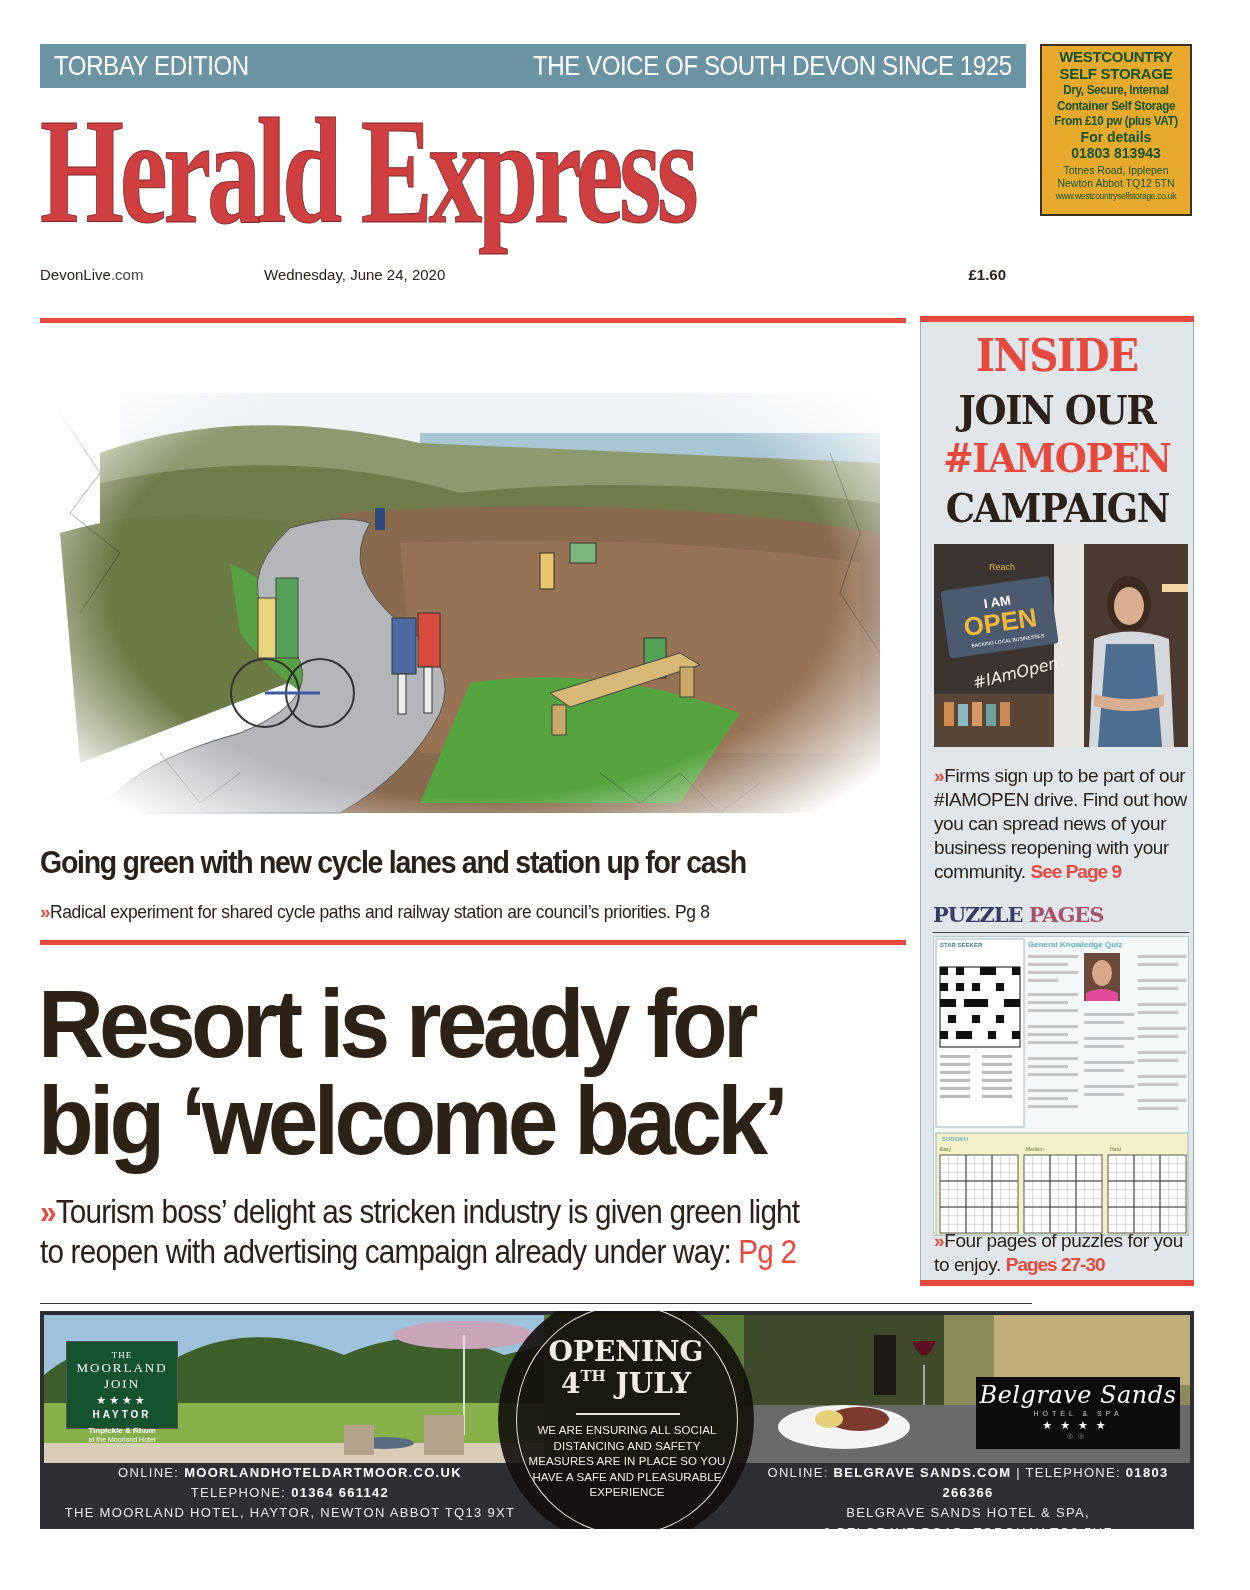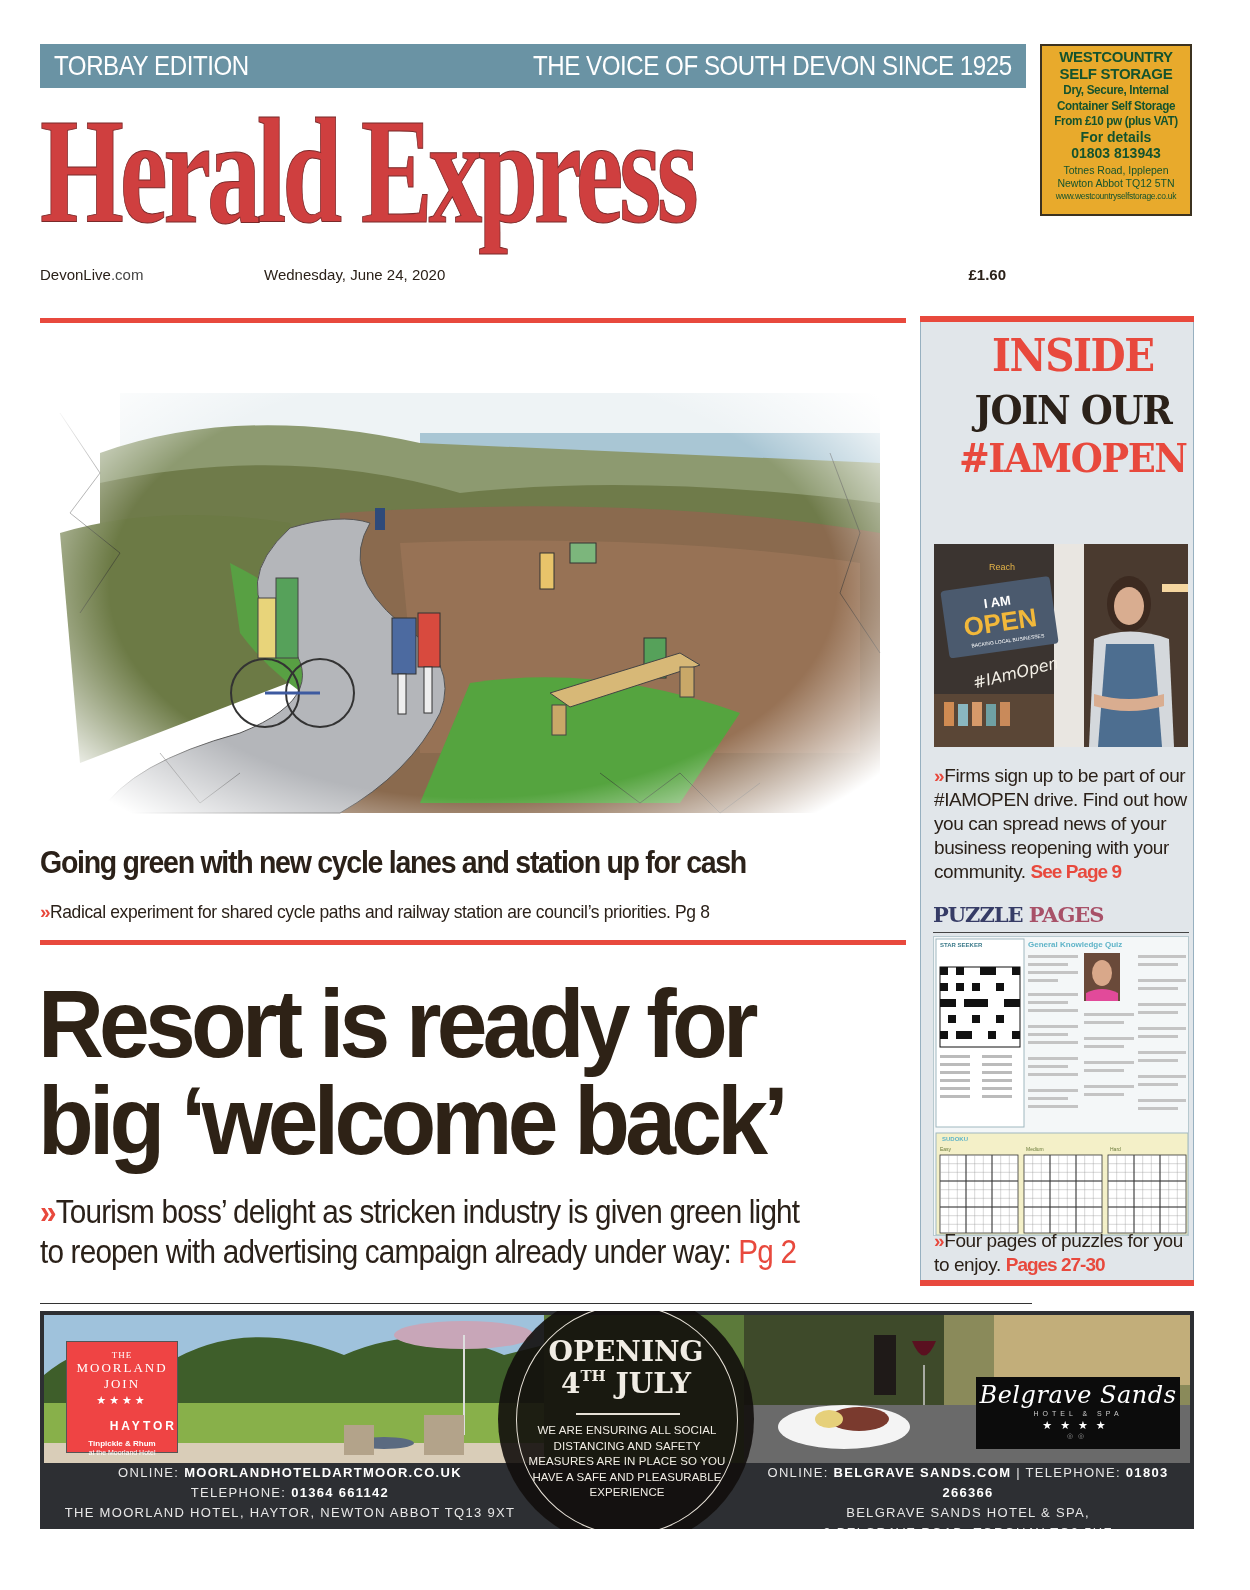--- a/index.html
+++ b/index.html
@@ -83,21 +83,21 @@
   .standfirst-big .ref { color: #e8493d; }
 
   
   .sidebar {
     position: absolute; left: 920px; top: 316px; width: 274px; height: 970px;
     background: #e1e6ea; border-left: 1px solid #97b0c0; border-right: 1px solid #97b0c0;
   }
   .sidebar .top-rule { position: absolute; left: -1px; right: -1px; top: 0; height: 6px; background: #e8493d; }
   .sidebar .bottom-rule { position: absolute; left: -1px; right: -1px; bottom: 0; height: 6px; background: #e8493d; }
   .sb-h {
-    position: absolute; left: 16px; width: 272px; text-align: center;
+    position: absolute; left: 0; width: 272px; text-align: center;
     font-family: "DejaVu Serif", "Liberation Serif", serif; font-weight: bold;
     letter-spacing: -1.5px; white-space: nowrap;
   }
   .sb-h span { display: inline-block; transform: scaleX(0.92); }
   .sb-inside { top: 14px; font-size: 44px; color: #e8493d; }
   .sb-join { top: 70px; font-size: 40px; color: #2b2119; }
   .sb-tag { top: 118px; font-size: 40px; color: #e8493d; }
   .sb-camp { top: 168px; font-size: 40px; color: #2b2119; }
 
   .sb-photo {
@@ -132,28 +132,28 @@
   .hotel-ad .photo { position: absolute; left: 4px; top: 4px; width: 1146px; height: 148px; overflow: hidden; }
   .hotel-ad .footer-l, .hotel-ad .footer-r {
     position: absolute; top: 152px; color: #e8e8e8; text-align: center;
     font-size: 13px; line-height: 20px; letter-spacing: 1.3px;
   }
   .hotel-ad .footer-l { left: 0; width: 500px; }
   .hotel-ad .footer-r { left: 700px; width: 456px; }
   .hotel-ad b { color: #fff; }
 
   .moorland-logo {
-    position: absolute; left: 26px; top: 30px; width: 112px; height: 112px;
-    background: #ef4444; border: 1px solid #555; color: #fff; text-align: center;
+    position: absolute; left: 26px; top: 30px; width: 112px; height: 88px;
+    background: #14532d; border: 1px solid #555; color: #fff; text-align: center;
     font-family: "Liberation Serif", serif;
   }
   .moorland-logo .the { font-size: 9px; letter-spacing: 1px; margin-top: 8px; }
   .moorland-logo .name { font-size: 13px; letter-spacing: 2px; line-height: 16px; }
   .moorland-logo .stars { font-size: 11px; letter-spacing: 3px; margin-top: 2px; }
-  .moorland-logo .loc { font-family: "Liberation Sans", sans-serif; font-size: 12px; letter-spacing: 3px; font-weight: bold; margin-top: 12px; text-align: right; }
+  .moorland-logo .loc { font-family: "Liberation Sans", sans-serif; font-size: 10px; letter-spacing: 3px; font-weight: bold; margin-top: 2px; }
   .moorland-logo .rest { font-family: "Liberation Sans", sans-serif; font-size: 8px; font-weight: bold; margin-top: 6px; line-height: 9px; }
   .moorland-logo .rest2 { font-family: "Liberation Sans", sans-serif; font-size: 7px; line-height: 9px; }
 
   .opening-circle {
     position: absolute; left: 458px; top: -20px; width: 256px; height: 256px; border-radius: 50%;
     background: rgba(18,14,12,0.9); text-align: center; color: #f0ece4;
   }
   .opening-circle .ring {
     position: absolute; left: 18px; top: 14px; width: 222px; height: 230px; border-radius: 50%;
     border: 1.5px solid #e6e0d6;
@@ -277,20 +277,21 @@
 <div class="standfirst-big">
   <div><span class="chev">»</span><span>Tourism boss’ delight as stricken industry is given green light</span></div>
   <div><span>to reopen with advertising campaign already under way: </span><span class="ref">Pg 2</span></div>
 </div>
 
 <aside class="sidebar">
   <div class="top-rule"></div>
   <div class="sb-h sb-inside"><span>INSIDE</span></div>
   <div class="sb-h sb-join"><span>JOIN OUR</span></div>
   <div class="sb-h sb-tag"><span>#IAMOPEN</span></div>
+  <div class="sb-h sb-camp"><span>CAMPAIGN</span></div>
 
   <div class="sb-photo">
     <svg width="254" height="203" viewBox="0 0 254 203">
       <rect width="254" height="203" fill="#2e2a27"></rect>
       <rect x="0" y="0" width="120" height="203" fill="#3b3430"></rect>
       <rect x="120" y="0" width="30" height="203" fill="#e9e6e1"></rect>
       <rect x="150" y="0" width="104" height="203" fill="#4a3a2f"></rect>
       <rect x="228" y="40" width="26" height="8" fill="#f5d6a0"></rect>
 
       <rect x="0" y="150" width="120" height="53" fill="#5a4636"></rect>

